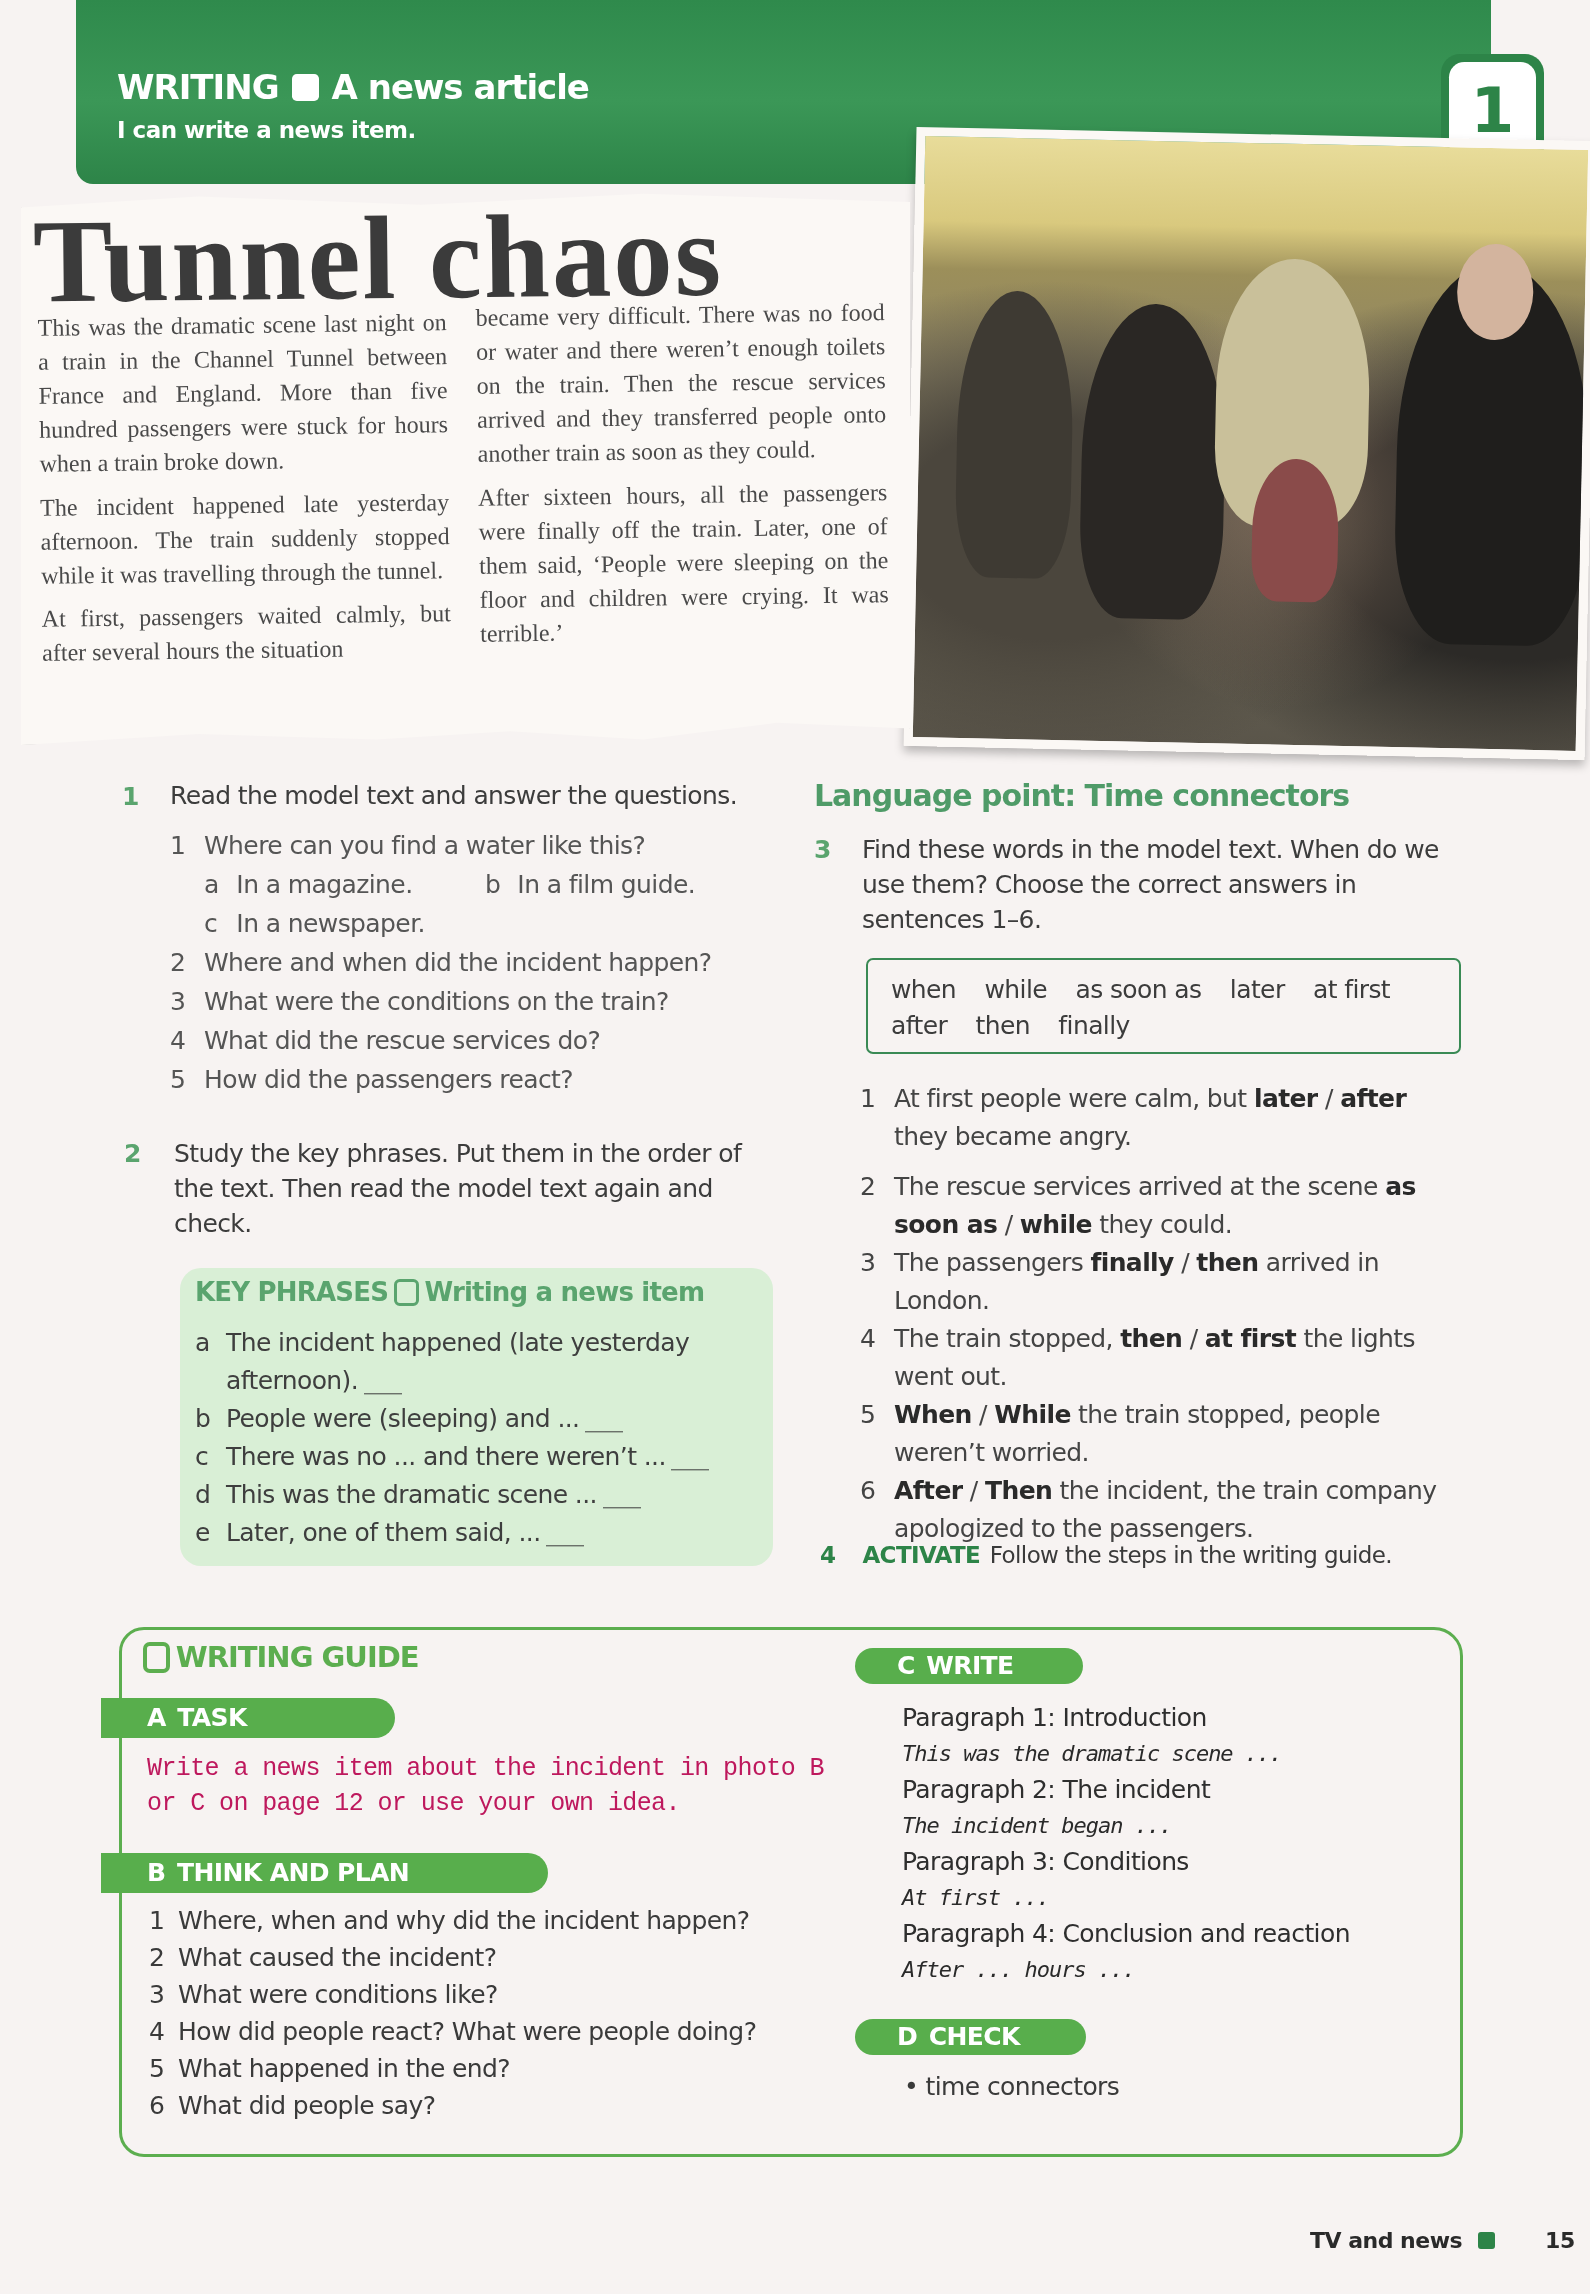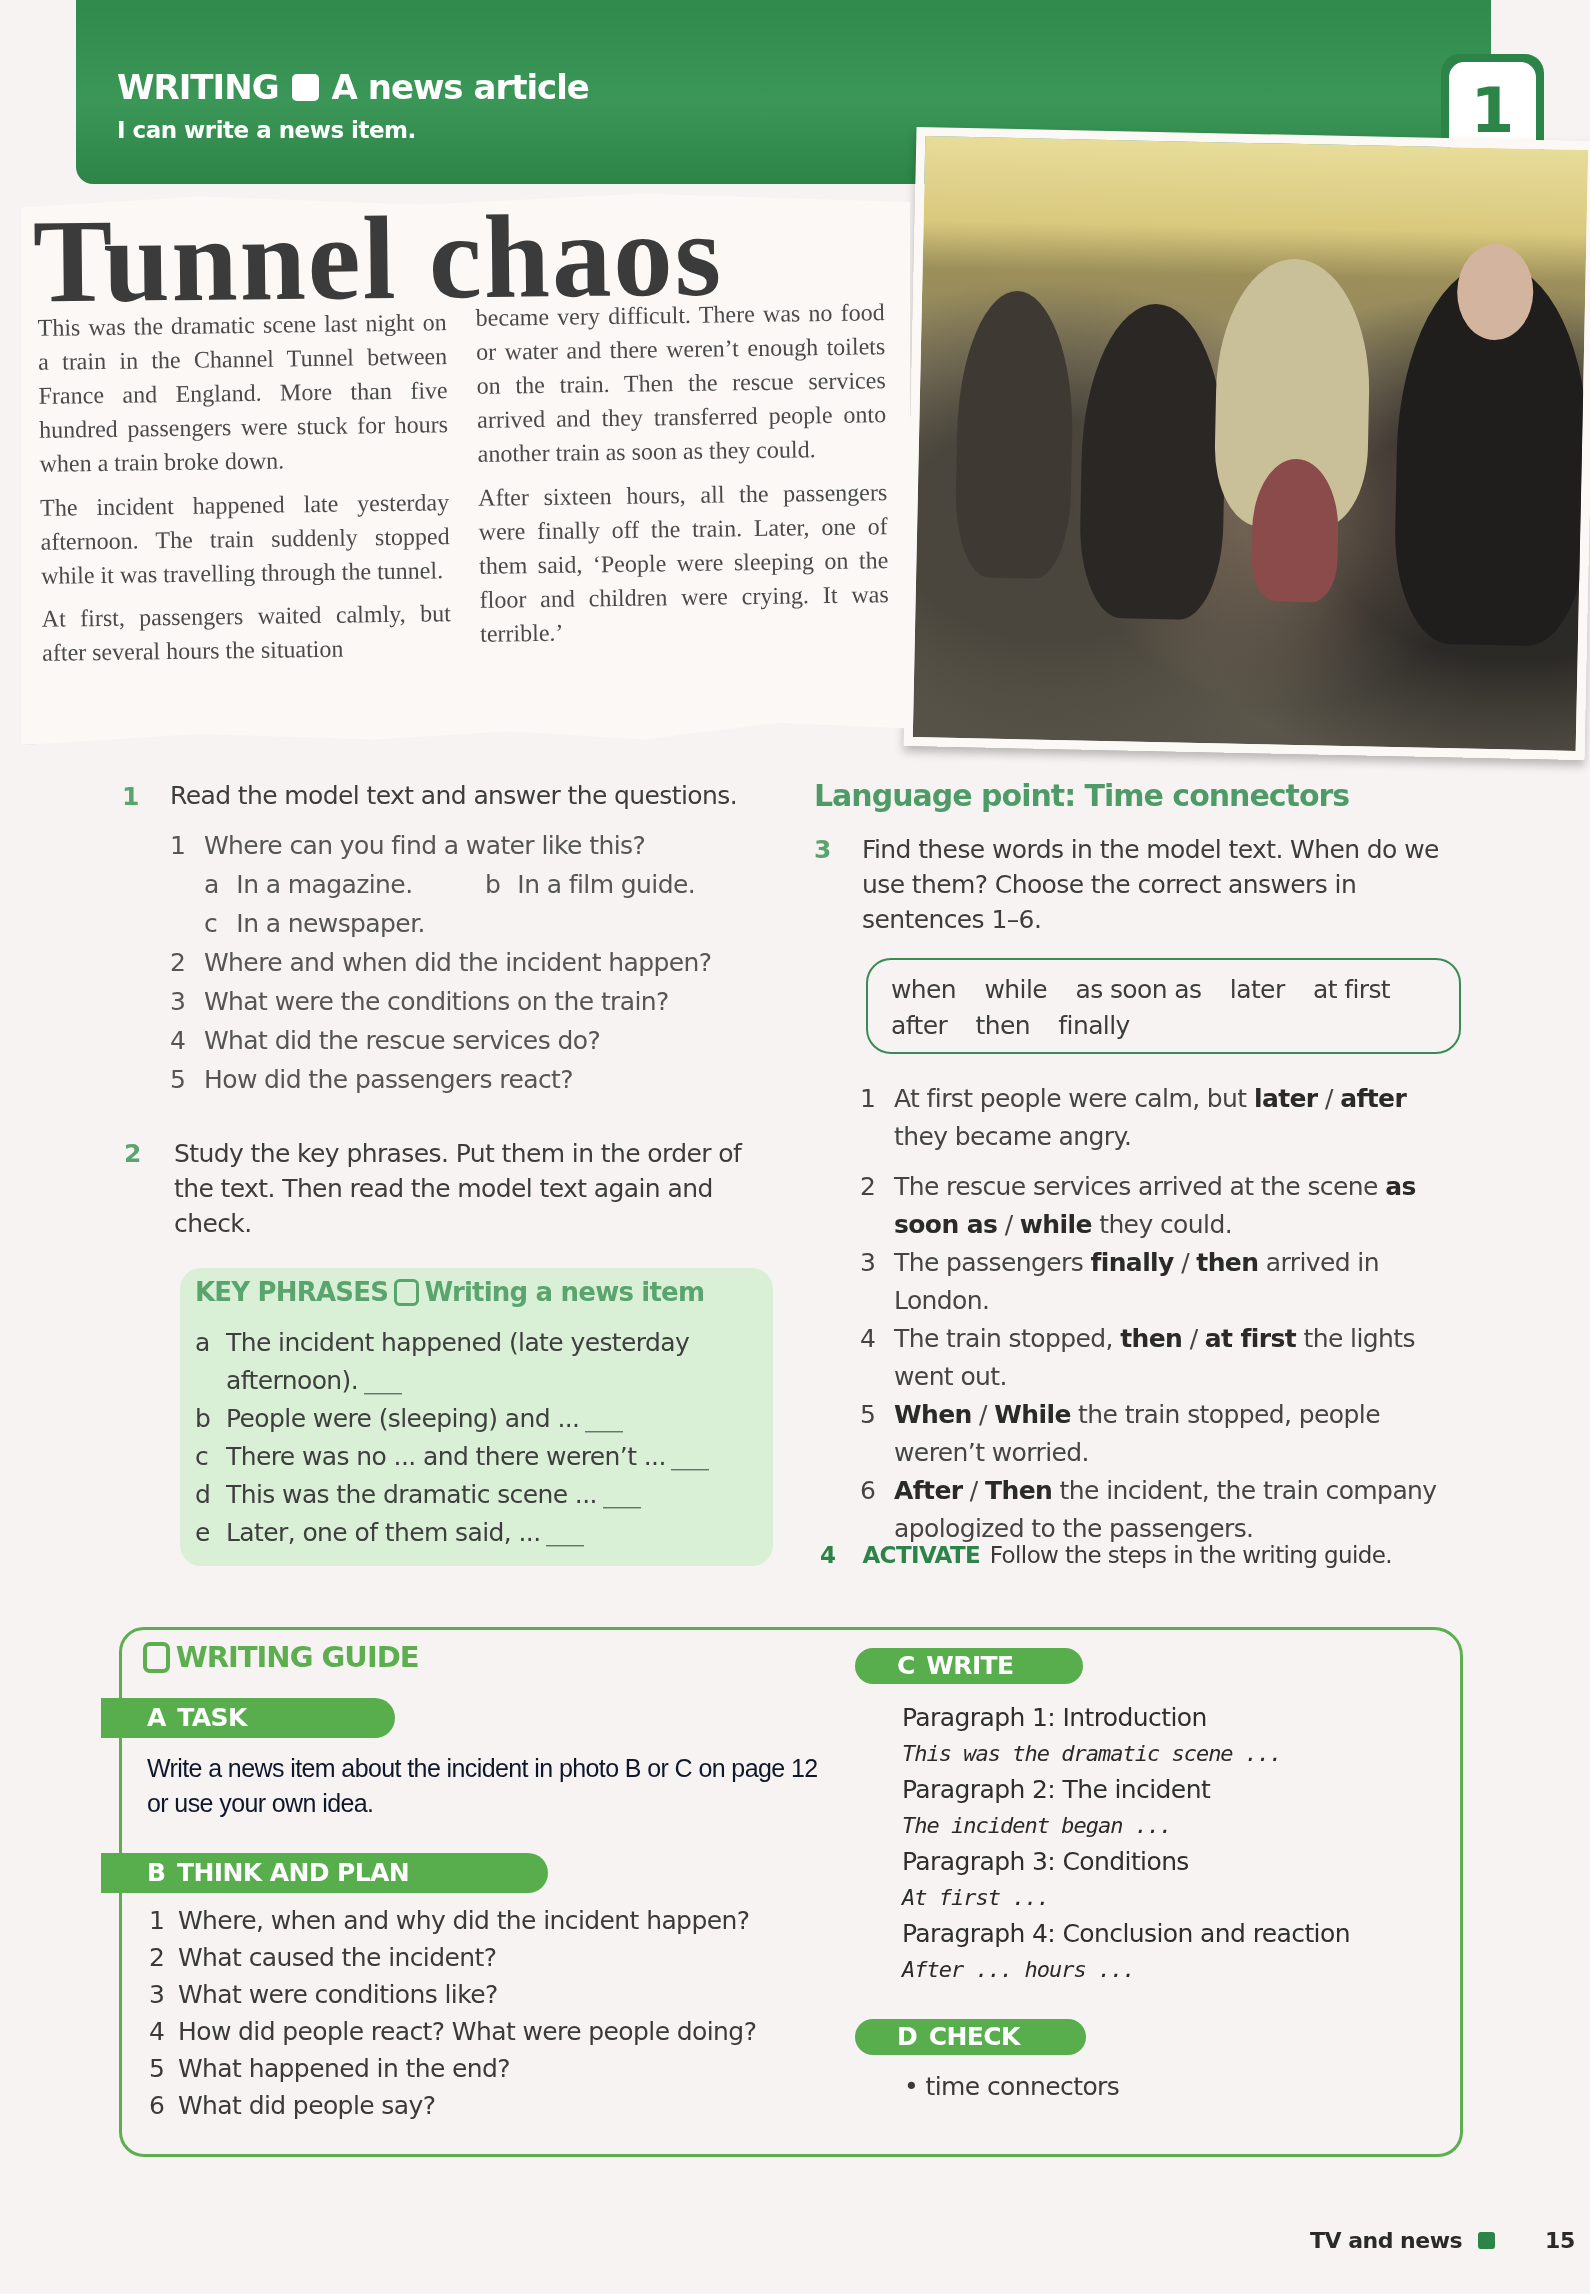--- a/index.html
+++ b/index.html
@@ -123,21 +123,21 @@
   .blank { display: inline-block; width: 38px; border-bottom: 1.9px solid #3e3e3e; margin-left: 5.7px; transform: translateY(-5.7px); }
 
   
   .lp-title {
     position: absolute; left: 814px; top: 778px;
     font-family: "DejaVu Sans", sans-serif; font-weight: bold; font-size: 30px; color: #4f9b68;
     letter-spacing: -1px;
   }
   .word-box {
     position: absolute; left: 866px; top: 958px; width: 595px; height: 96px;
-    border: 2.4px solid #3a8a55; border-radius: 25px;
+    border: 2.4px solid #3a8a55; border-radius: 7px;
     padding: 11.5px 23px; font-family: "DejaVu Sans", sans-serif; font-size: 25px; line-height: 36px; color: #3c3c3c;
     letter-spacing: -0.6px;
   }
   .word-box .w { display: inline-block; margin-right: 21px; }
   .sent-list {
     position: absolute; left: 860px; top: 1080px; width: 612px;
     font-family: "DejaVu Sans", sans-serif; font-size: 25px; line-height: 38px; color: #444;
     letter-spacing: -0.6px;
   }
   .sent-list .row { display: flex; margin-bottom: 0; }
@@ -165,22 +165,22 @@
     display: inline-block; width: 27px; height: 31px; border: 4.8px solid #5cae4f; border-radius: 6.7px;
   }
   .pill {
     position: absolute; height: 40px; background: #58ae4c; border-radius: 0 21px 21px 0;
     font-family: "DejaVu Sans", sans-serif; font-weight: bold; font-size: 25px; color: #fff;
     padding-left: 46px; line-height: 40px; letter-spacing: -0.6px;
   }
   .pill.right { border-radius: 21px; padding-left: 42px; }
   .pill .lt { margin-right: 11.5px; }
   .guide-text {
-    position: absolute; font-family: Liberation Sans, sans-serif; font-size: 25px; line-height: 35px;
-    color: #0f172a; letter-spacing: -0.6px;
+    position: absolute; font-family: Liberation Mono, monospace; font-size: 25px; line-height: 35px;
+    color: #be185d; letter-spacing: -0.6px;
   }
   .plan-list {
     position: absolute; left: 149px; top: 1902px;
     font-family: "DejaVu Sans", sans-serif; font-size: 25px; line-height: 37px; color: #3a3a3a;
     letter-spacing: -0.6px;
   }
   .plan-list .row { display: flex; }
   .plan-list .n { width: 29px; flex: none; }
   .write-list {
     position: absolute; left: 902px; top: 1700px;

